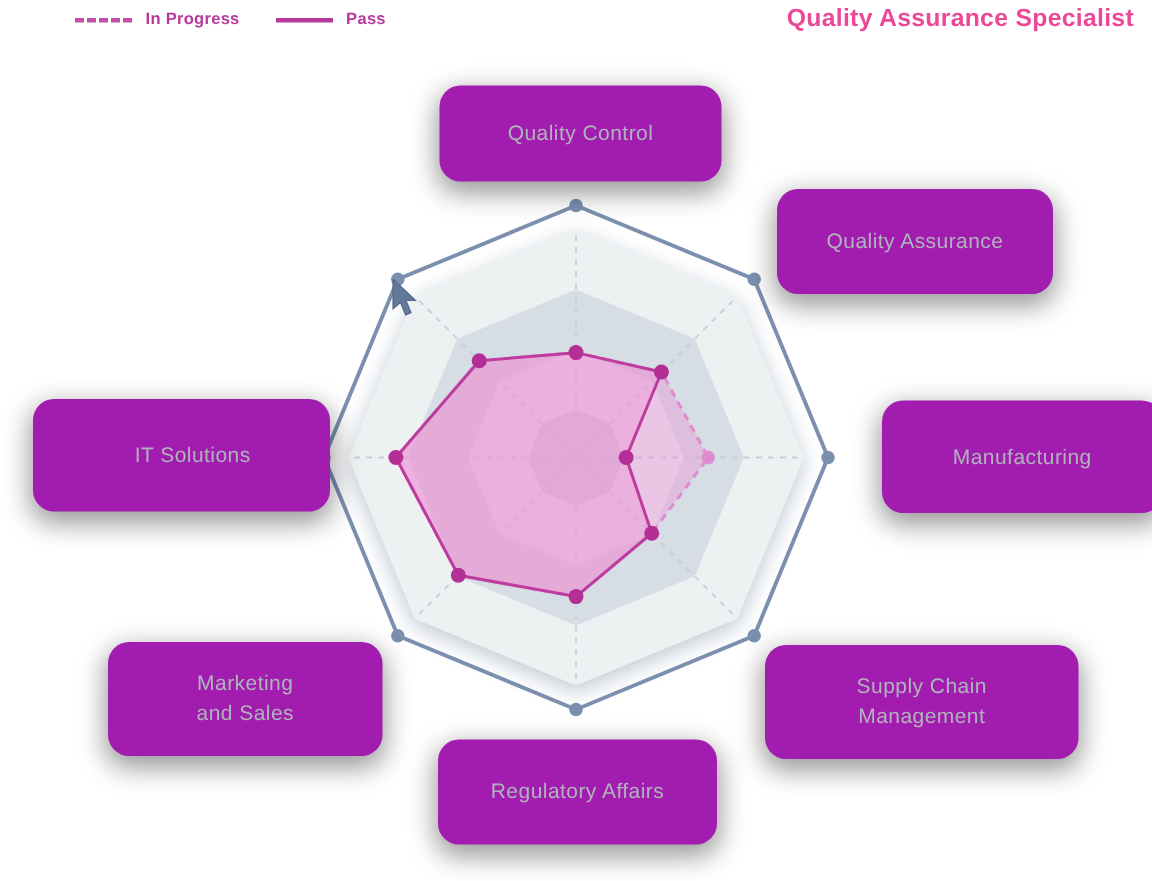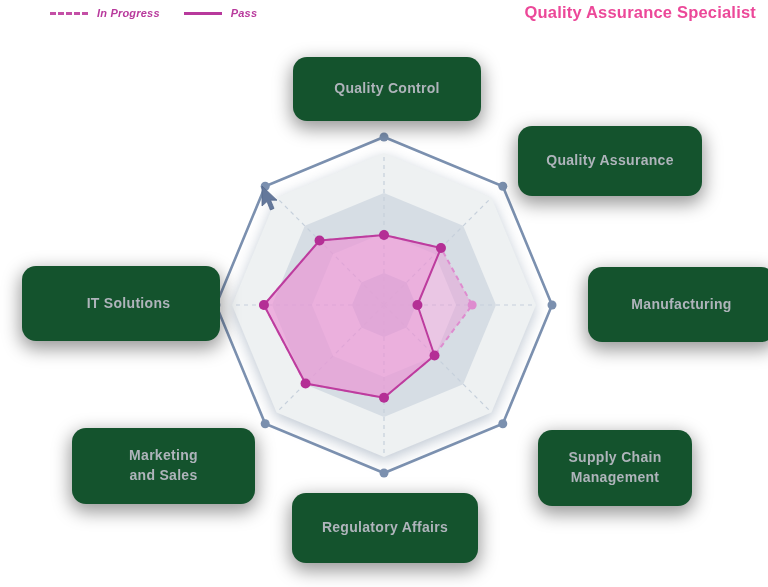--- a/index.html
+++ b/index.html
@@ -6,41 +6,41 @@
   #canvas{
     position:relative;width:768px;height:587px;overflow:hidden;
     background:#ffffff;font-family:"Liberation Sans",sans-serif;
   }
   
   #legend{position:absolute;left:50px;top:7px;display:flex;align-items:center;gap:24px;}
   .legend-item{display:flex;align-items:center;gap:9px;}
   .swatch{width:38px;height:0;display:inline-block;}
   .swatch.dashed{border-top:3px dashed #c44fa6;}
   .swatch.solid{border-top:3px solid #b8399c;}
-  .legend-label{font-size:11px;font-weight:700;color:#b8399c;letter-spacing:.2px;font-style:italic;}
+  .legend-label{font-size:11px;font-weight:700;color:#b8399c;letter-spacing:.2px;}
   
   #page-title{
     position:absolute;top:3px;right:12px;font-size:16.5px;font-weight:800;
     color:#ec4899;letter-spacing:.2px;
   }
   
   #radar-chart{position:absolute;left:0;top:0;}
   .rings{filter:drop-shadow(0 4px 7px rgba(110,130,155,.45));}
   
   .card{
-    position:absolute;background:#14532d;border-radius:14px;
+    position:absolute;background:#a21caf;border-radius:14px;
     box-shadow:0 6px 18px 2px rgba(0,0,0,.40);
     display:flex;align-items:center;justify-content:center;text-align:center;
-    font-size:14px;font-weight:700;color:#afb4bb;letter-spacing:.3px;
+    font-size:14px;font-weight:400;color:#afb4bb;letter-spacing:.3px;
     line-height:1.4;white-space:pre-line;
   }
   .pos-0{left:293px;top:57px;width:188px;height:64px;}
   .pos-1{left:518px;top:126px;width:184px;height:70px;justify-content:center;}
   .pos-2{left:588px;top:267px;width:187px;height:75px;text-align:right;}
-  .pos-3{left:510px;top:430px;width:154px;height:76px;margin-left:28px;}
+  .pos-3{left:510px;top:430px;width:209px;height:76px;}
   .pos-4{left:292px;top:493px;width:186px;height:70px;}
   .pos-5{left:72px;top:428px;width:183px;height:76px;}
   .pos-6{left:22px;top:266px;width:183px;height:75px;padding-left:15px;}
   .pos-7{left:65px;top:123px;width:187px;height:75px;}
   #cursor{position:absolute;left:261px;top:186px;}
 </style>
 </head>
 <body>
 
 <div id="canvas">

